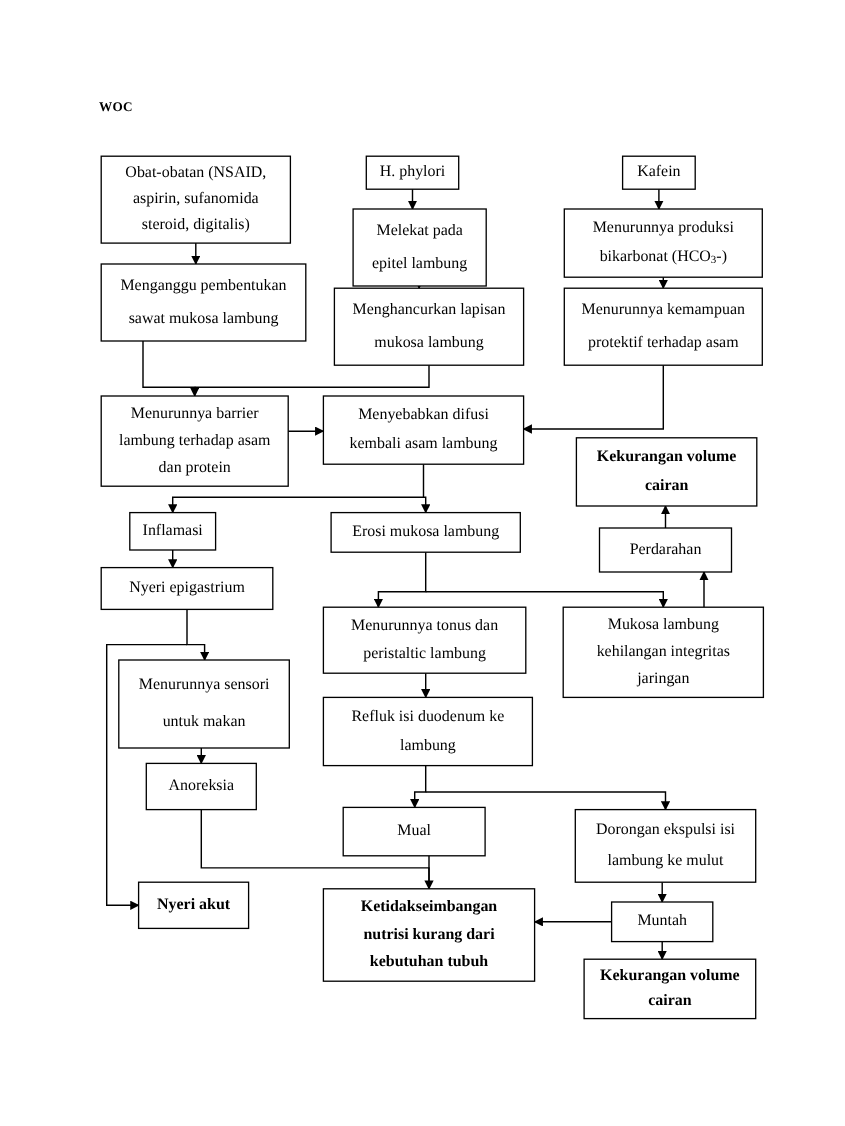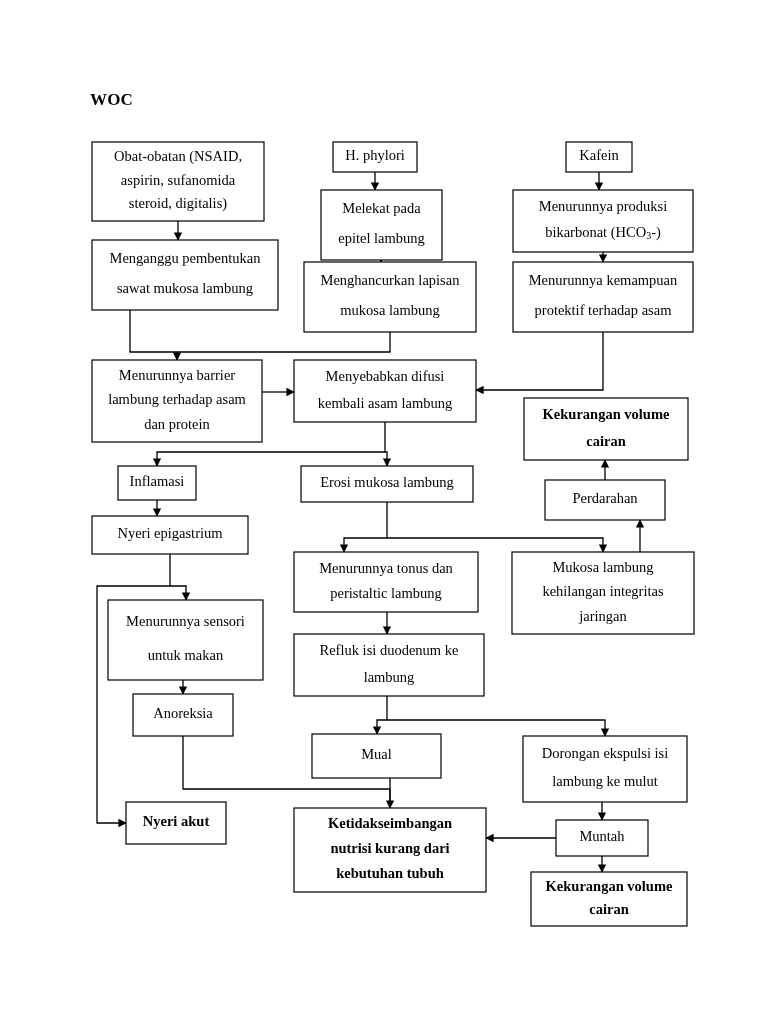--- a/index.html
+++ b/index.html
@@ -18,21 +18,21 @@
   #page {
     position: relative;
     width: 768px;
     height: 1024px;
     background: #ffffff;
   }
   #woc-title {
     position: absolute;
     left: 90px;
     top: 90px;
-    font-size: 17px;
+    font-size: 12px;
     font-weight: bold;
     font-family: "Liberation Serif", "DejaVu Serif", serif;
     letter-spacing: 0.2px;
   }
   svg#chart {
     position: absolute;
     left: 0;
     top: 0;
     width: 768px;
     height: 1024px;

